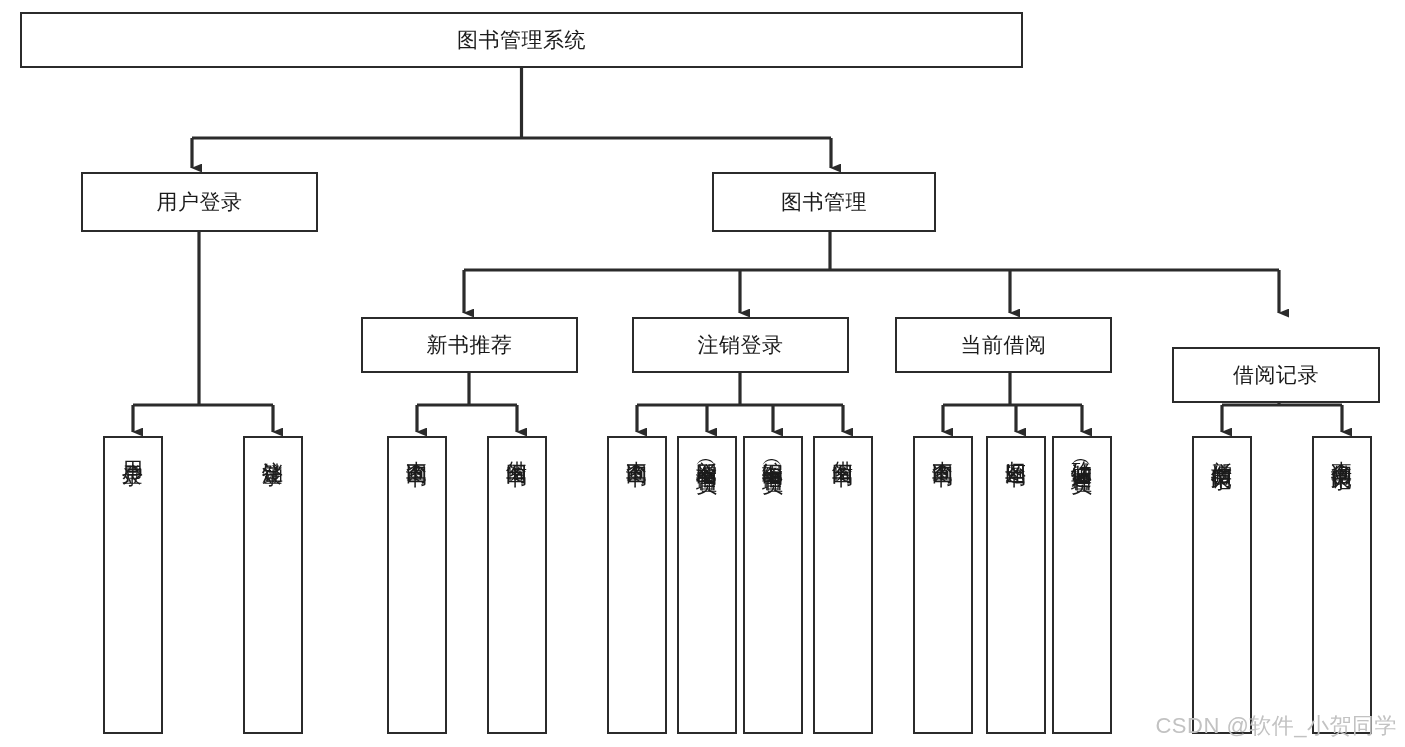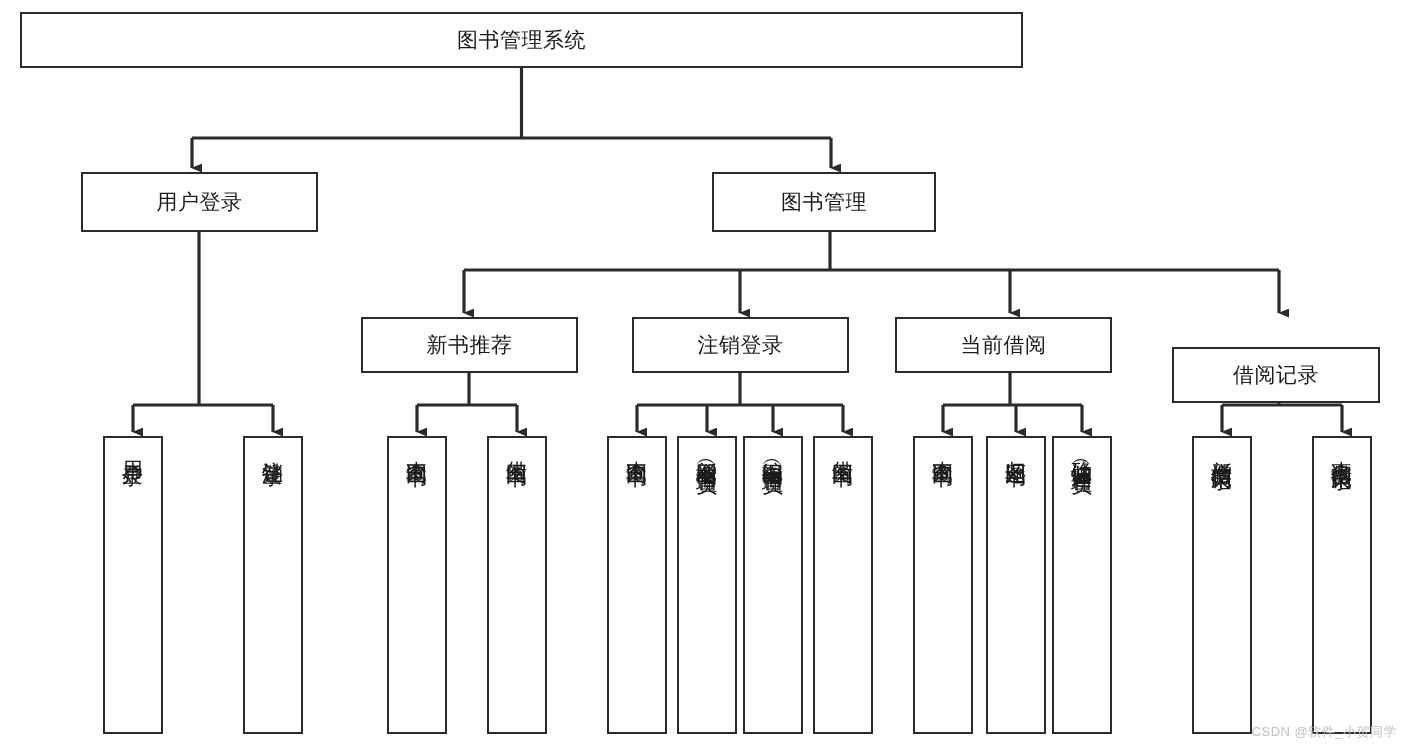--- a/index.html
+++ b/index.html
@@ -56,21 +56,21 @@
     writing-mode: vertical-rl;
     text-orientation: upright;
     font-size: 21px;
     letter-spacing: 2px;
     line-height: 1;
   }
   #watermark {
     position: absolute;
     right: 8px;
     bottom: 6px;
-    font-size: 13px;
+    font-size: 22px;
     color: #c2c2c2;
     letter-spacing: 0.5px;
     user-select: none;
     white-space: nowrap;
   }
 </style>
 </head>
 <body>
 
 <div id="diagram-root">

